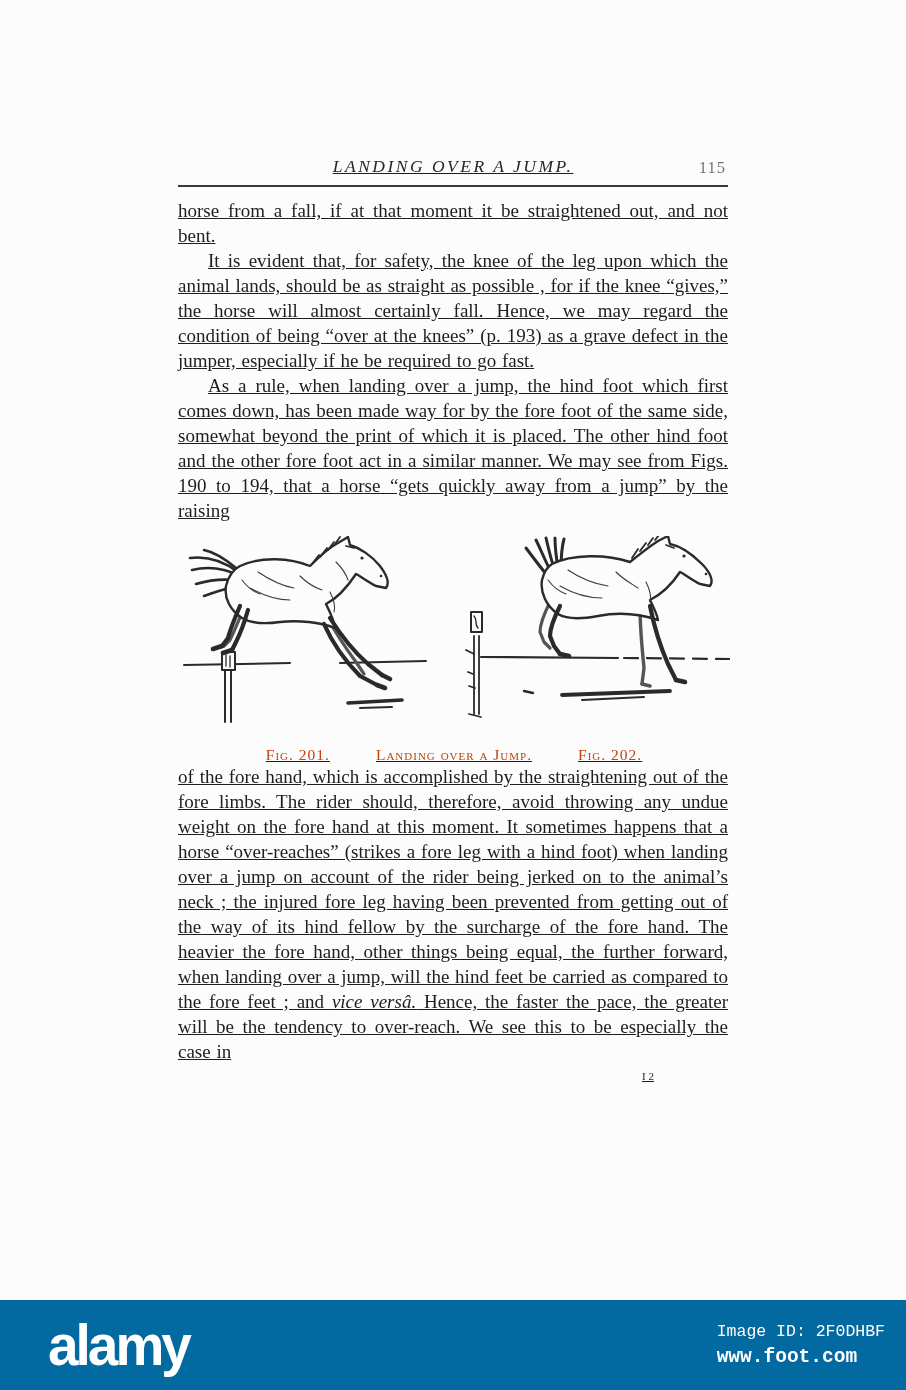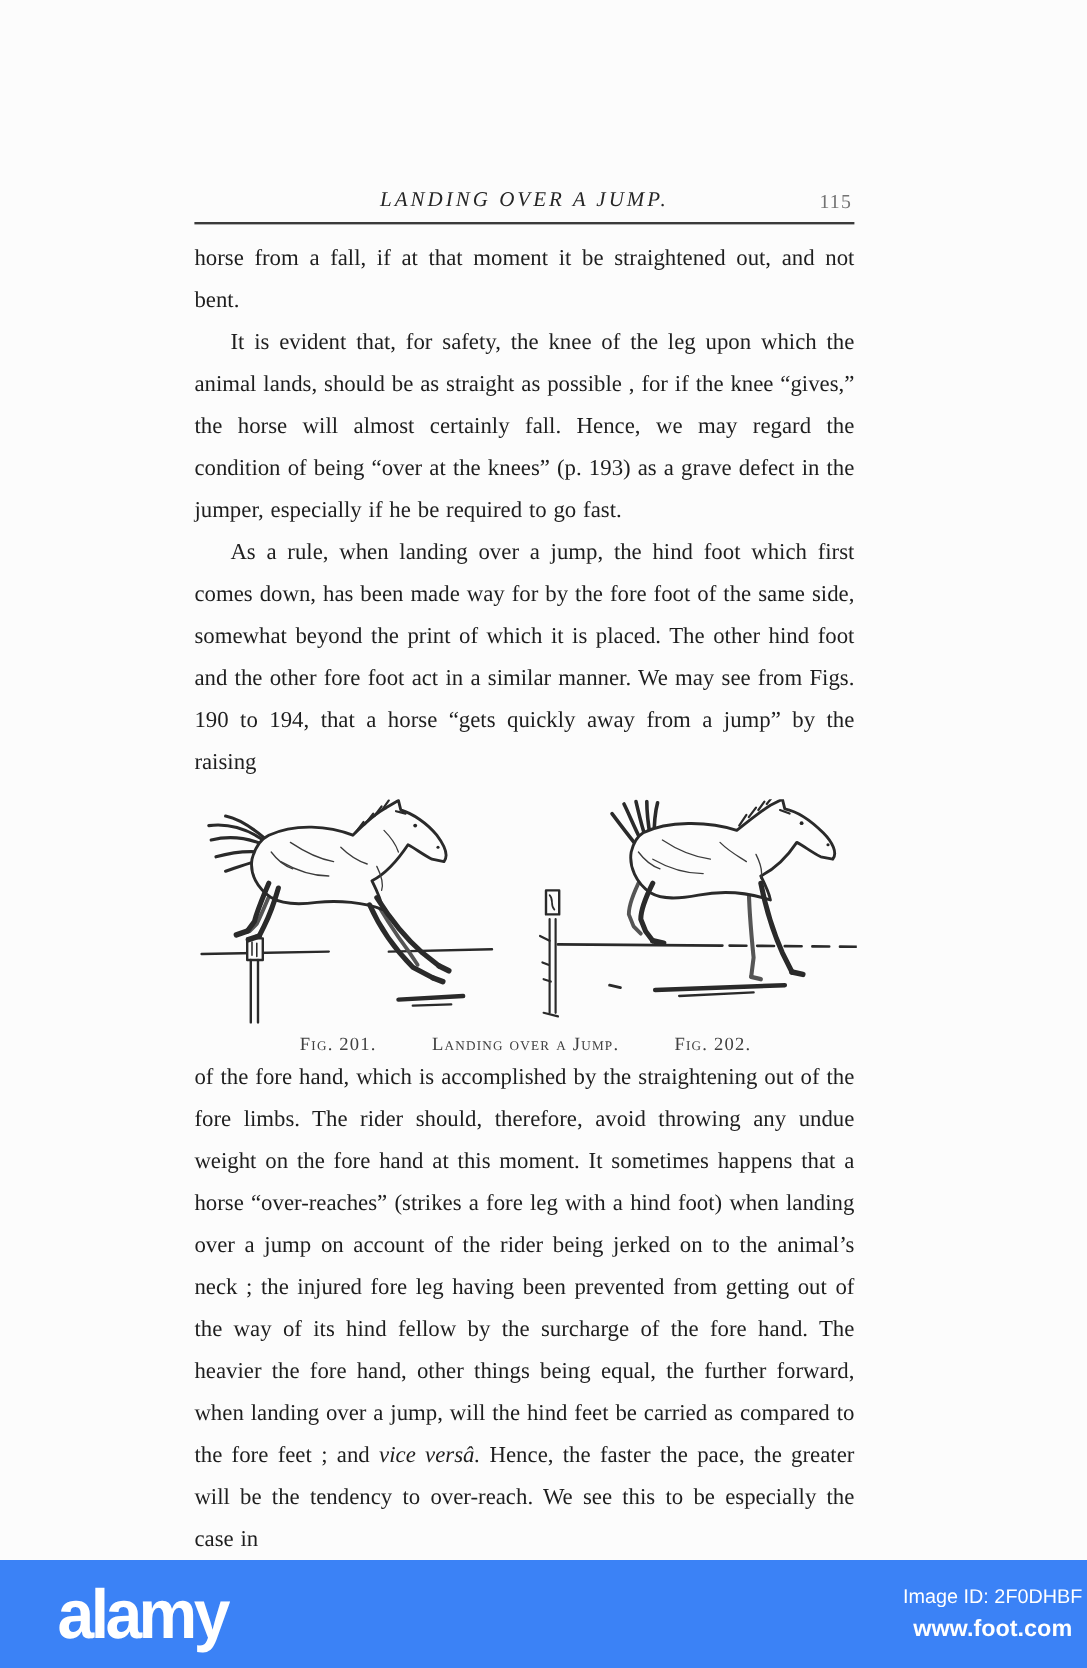--- a/index.html
+++ b/index.html
@@ -8,23 +8,24 @@
     width: 906px;
     height: 1390px;
     background: #fcfcfc;
     font-family: "Liberation Serif", serif;
     color: #1e1e1e;
     overflow: hidden;
     margin: 0 auto;
   }
   .content {
     position: absolute;
-    left: 162px;
+    left: 178px;
     top: 0;
     width: 550px;
+    text-decoration: underline;
   }
   .running-head {
     position: relative;
     margin-top: 156px;
     height: 24px;
   }
   .head-title {
     text-align: center;
     font-style: italic;
     font-size: 17.5px;
@@ -40,72 +41,72 @@
     color: #737373;
   }
   .head-rule {
     border: none;
     border-top: 2px solid #3a3a3a;
     margin: 5px 0 0 0;
   }
   p.body-para {
     margin: 0;
     font-size: 19px;
-    line-height: 35px;
+    line-height: 25px;
     text-align: justify;
     word-spacing: 0.05em;
   }
   p.first { margin-top: 11px; }
   p.indent { text-indent: 30px; }
   figure.jump-figure {
     margin: 13px 0 0 0;
     width: 552px;
   }
   .fig-svg { display: block; }
   figcaption.fig-caption {
     display: flex;
     justify-content: center;
     gap: 46px;
     font-size: 15.5px;
     font-variant: small-caps;
     letter-spacing: 1px;
-    margin-top: 4px;
-    color: #404040;
+    margin-top: 18px;
+    color: #c2410c;
   }
   p.after-fig { }
   .signature-mark {
     margin-top: 6px;
     padding-left: 464px;
     font-size: 11px;
     white-space: pre;
     color: #262626;
   }
   .alamy-bar {
     position: absolute;
     left: 0;
     bottom: 0;
     width: 100%;
     height: 90px;
-    background: #3b82f6;
+    background: #0369a1;
     display: flex;
     justify-content: space-between;
     align-items: center;
     box-sizing: border-box;
-    padding: 0 4px 0 48px;
+    padding: 0 21px 0 48px;
     color: #ffffff;
     font-family: "Liberation Sans", sans-serif;
   }
   .alamy-logo {
     font-weight: 700;
     font-size: 55px;
     letter-spacing: -3px;
     transform: scaleY(1.05);
     line-height: 1;
   }
-  .alamy-meta { text-align: center; }
+  .alamy-meta { text-align: left; font-family: Liberation Mono, monospace; }
   .alamy-id { font-size: 16.5px; margin-bottom: 5px; }
   .alamy-url { font-size: 19.5px; font-weight: 700; }
 </style>
 </head>
 <body>
 
 <div class="page">
   <div class="content">
 
     <header class="running-head">

